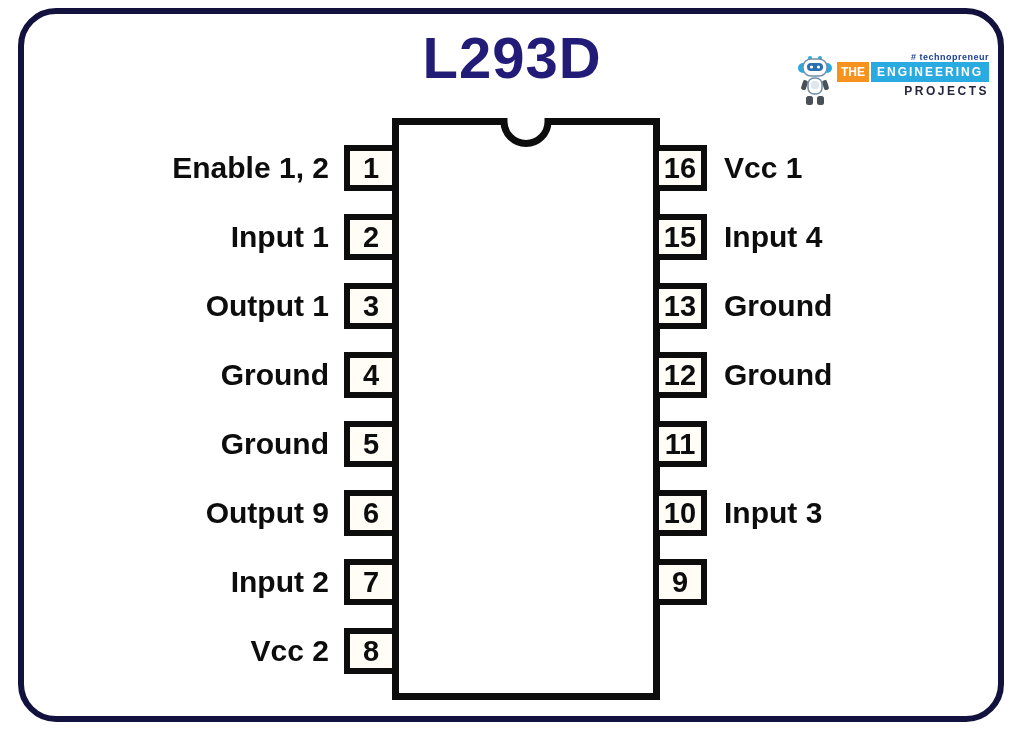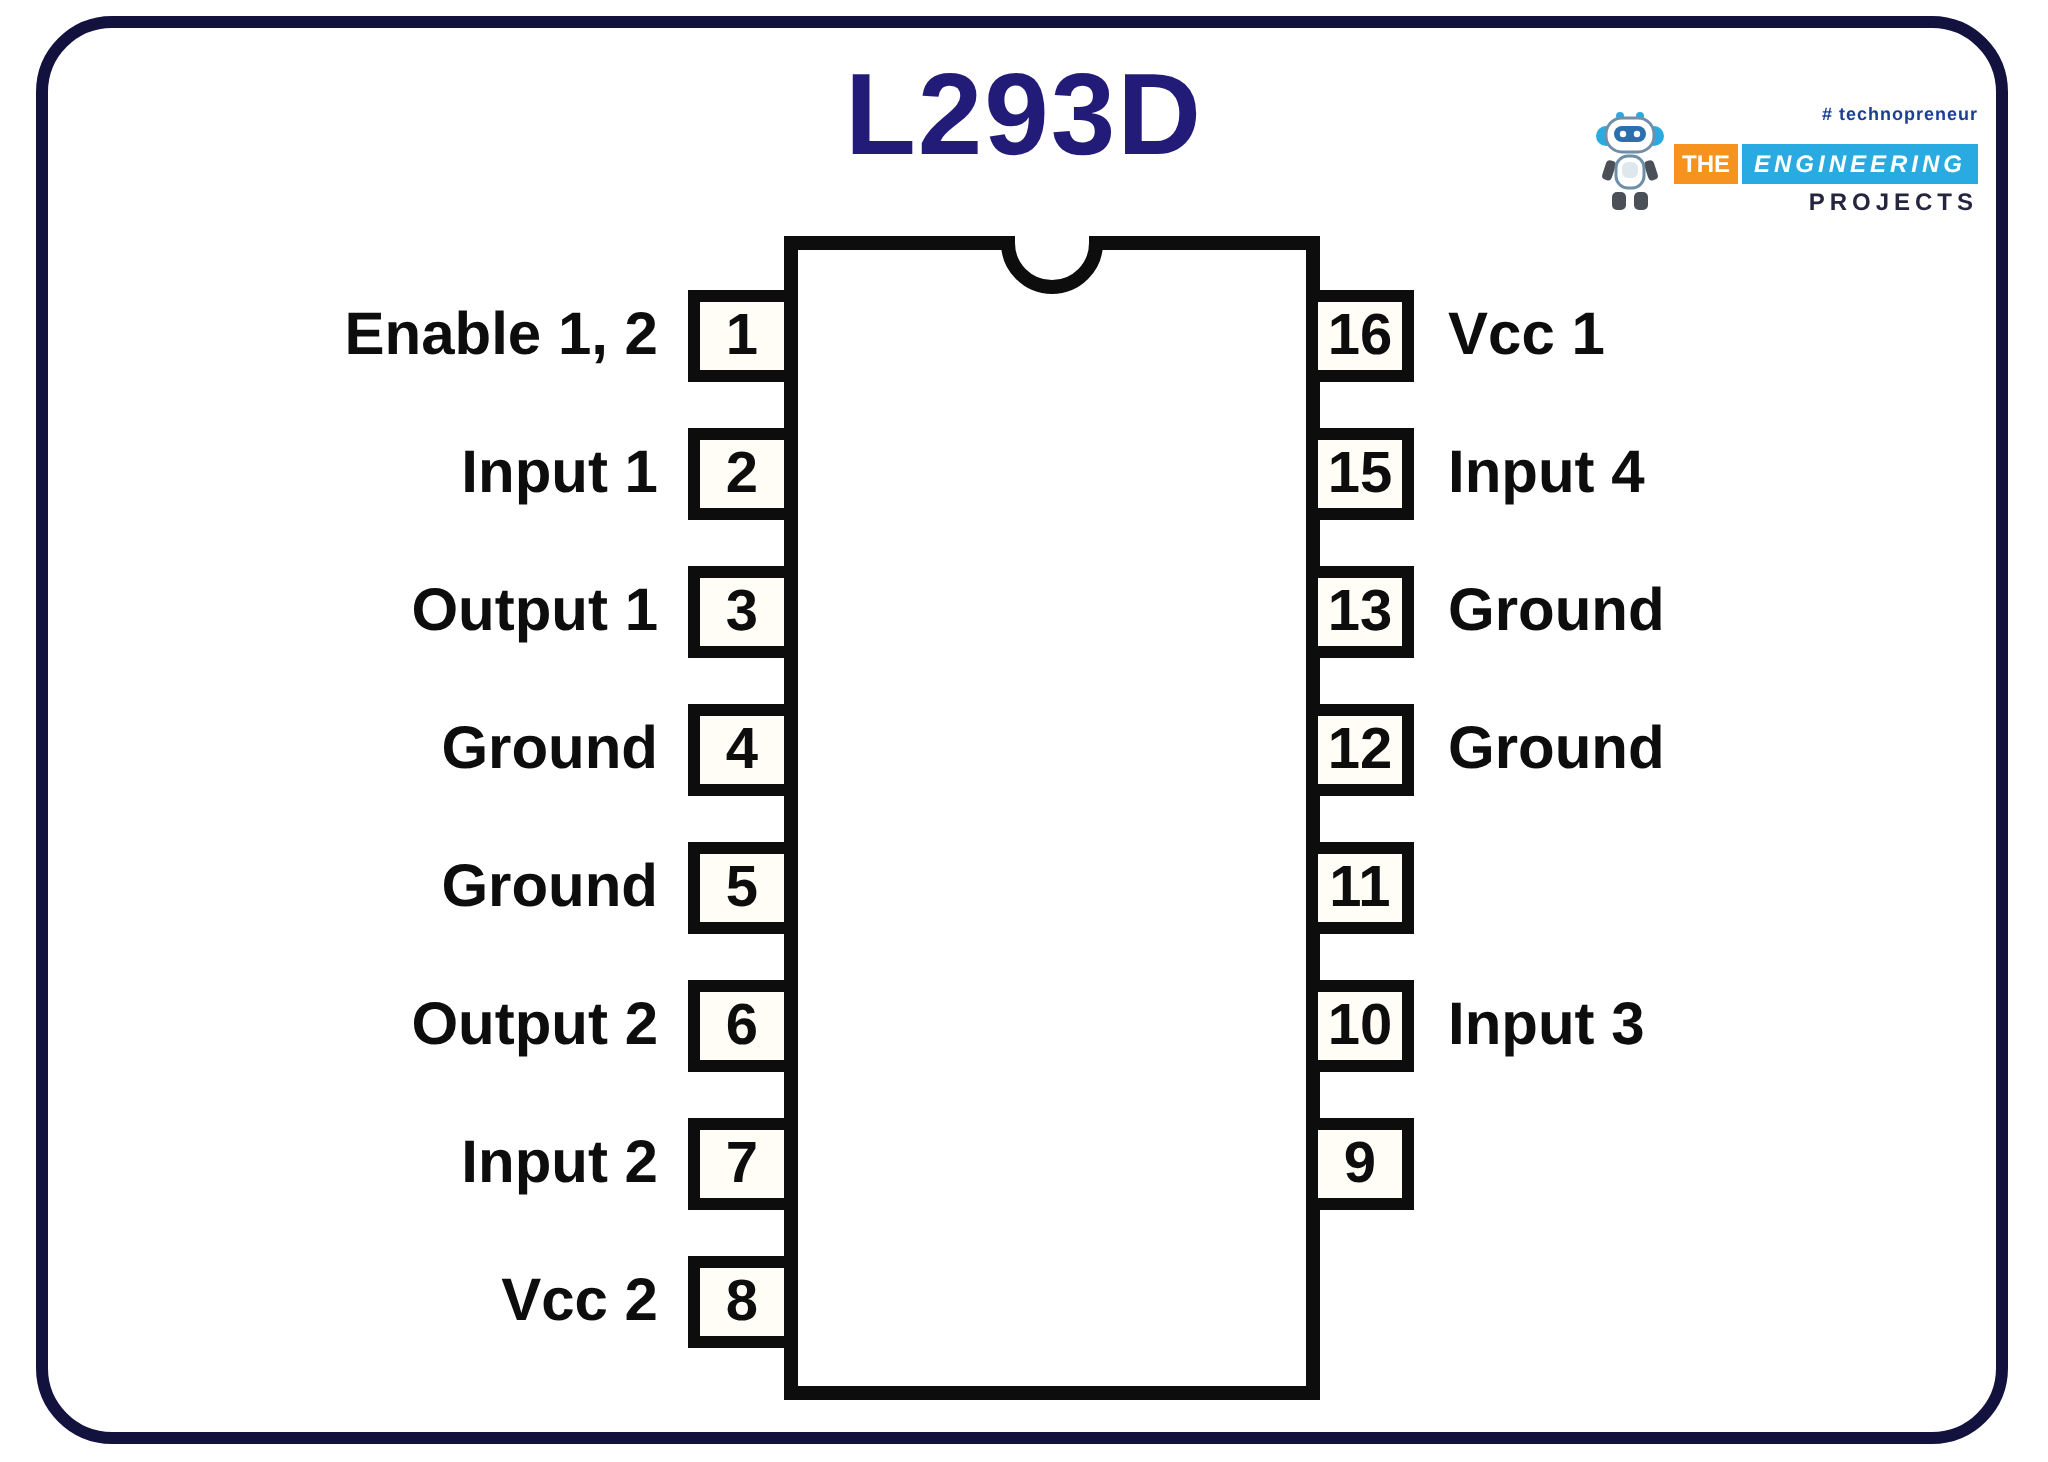--- a/index.html
+++ b/index.html
@@ -24,31 +24,31 @@
   }
   
   .logo{
     position:absolute;left:797px;top:52px;width:168px;height:56px;
     display:flex;align-items:flex-start;
   }
   .logo-robot{flex:0 0 auto;margin-top:2px;}
   .logo-text{margin-left:4px;display:flex;flex-direction:column;align-items:flex-end;}
   .logo-tagline{
     font-size:9px;font-weight:700;color:var(--logo_navy,#1b3f94);
-    letter-spacing:0.5px;line-height:10px;margin-bottom:10px;white-space:nowrap;
+    letter-spacing:0.5px;line-height:10px;margin-bottom:0;white-space:nowrap;
   }
   .badge-row{display:flex;align-items:stretch;}
   .badge-the{
     background:var(--logo_orange,#f6921e);color:#ffffff;
     font-size:12px;font-weight:700;padding:3px 4px;line-height:14px;
   }
   .badge-eng{
     background:var(--logo_blue,#29aae1);color:#ffffff;
     font-size:12px;font-weight:700;padding:3px 6px;line-height:14px;
-    letter-spacing:2px;margin-left:2px;white-space:nowrap;font-style:italic;
+    letter-spacing:2px;margin-left:2px;white-space:nowrap;
   }
   .logo-projects{
     font-size:12px;font-weight:700;color:var(--logo_dark,#252540);
     letter-spacing:2.5px;margin-top:2px;white-space:nowrap;
   }
   
   .chip-svg{position:absolute;left:392px;top:118px;}
   .pin-col{position:absolute;top:145px;}
   .pin-col-left{left:0;width:398px;}
   .pin-col-right{left:653px;width:401px;}
@@ -125,21 +125,21 @@
   </div>
   <div class="pin-row">
     <span class="pin-label">Ground</span>
     <span class="pin-box">4</span>
   </div>
   <div class="pin-row">
     <span class="pin-label">Ground</span>
     <span class="pin-box">5</span>
   </div>
   <div class="pin-row">
-    <span class="pin-label">Output 2</span>
+    <span class="pin-label">Output 9</span>
     <span class="pin-box">6</span>
   </div>
   <div class="pin-row">
     <span class="pin-label">Input 2</span>
     <span class="pin-box">7</span>
   </div>
   <div class="pin-row">
     <span class="pin-label">Vcc 2</span>
     <span class="pin-box">8</span>
   </div>

